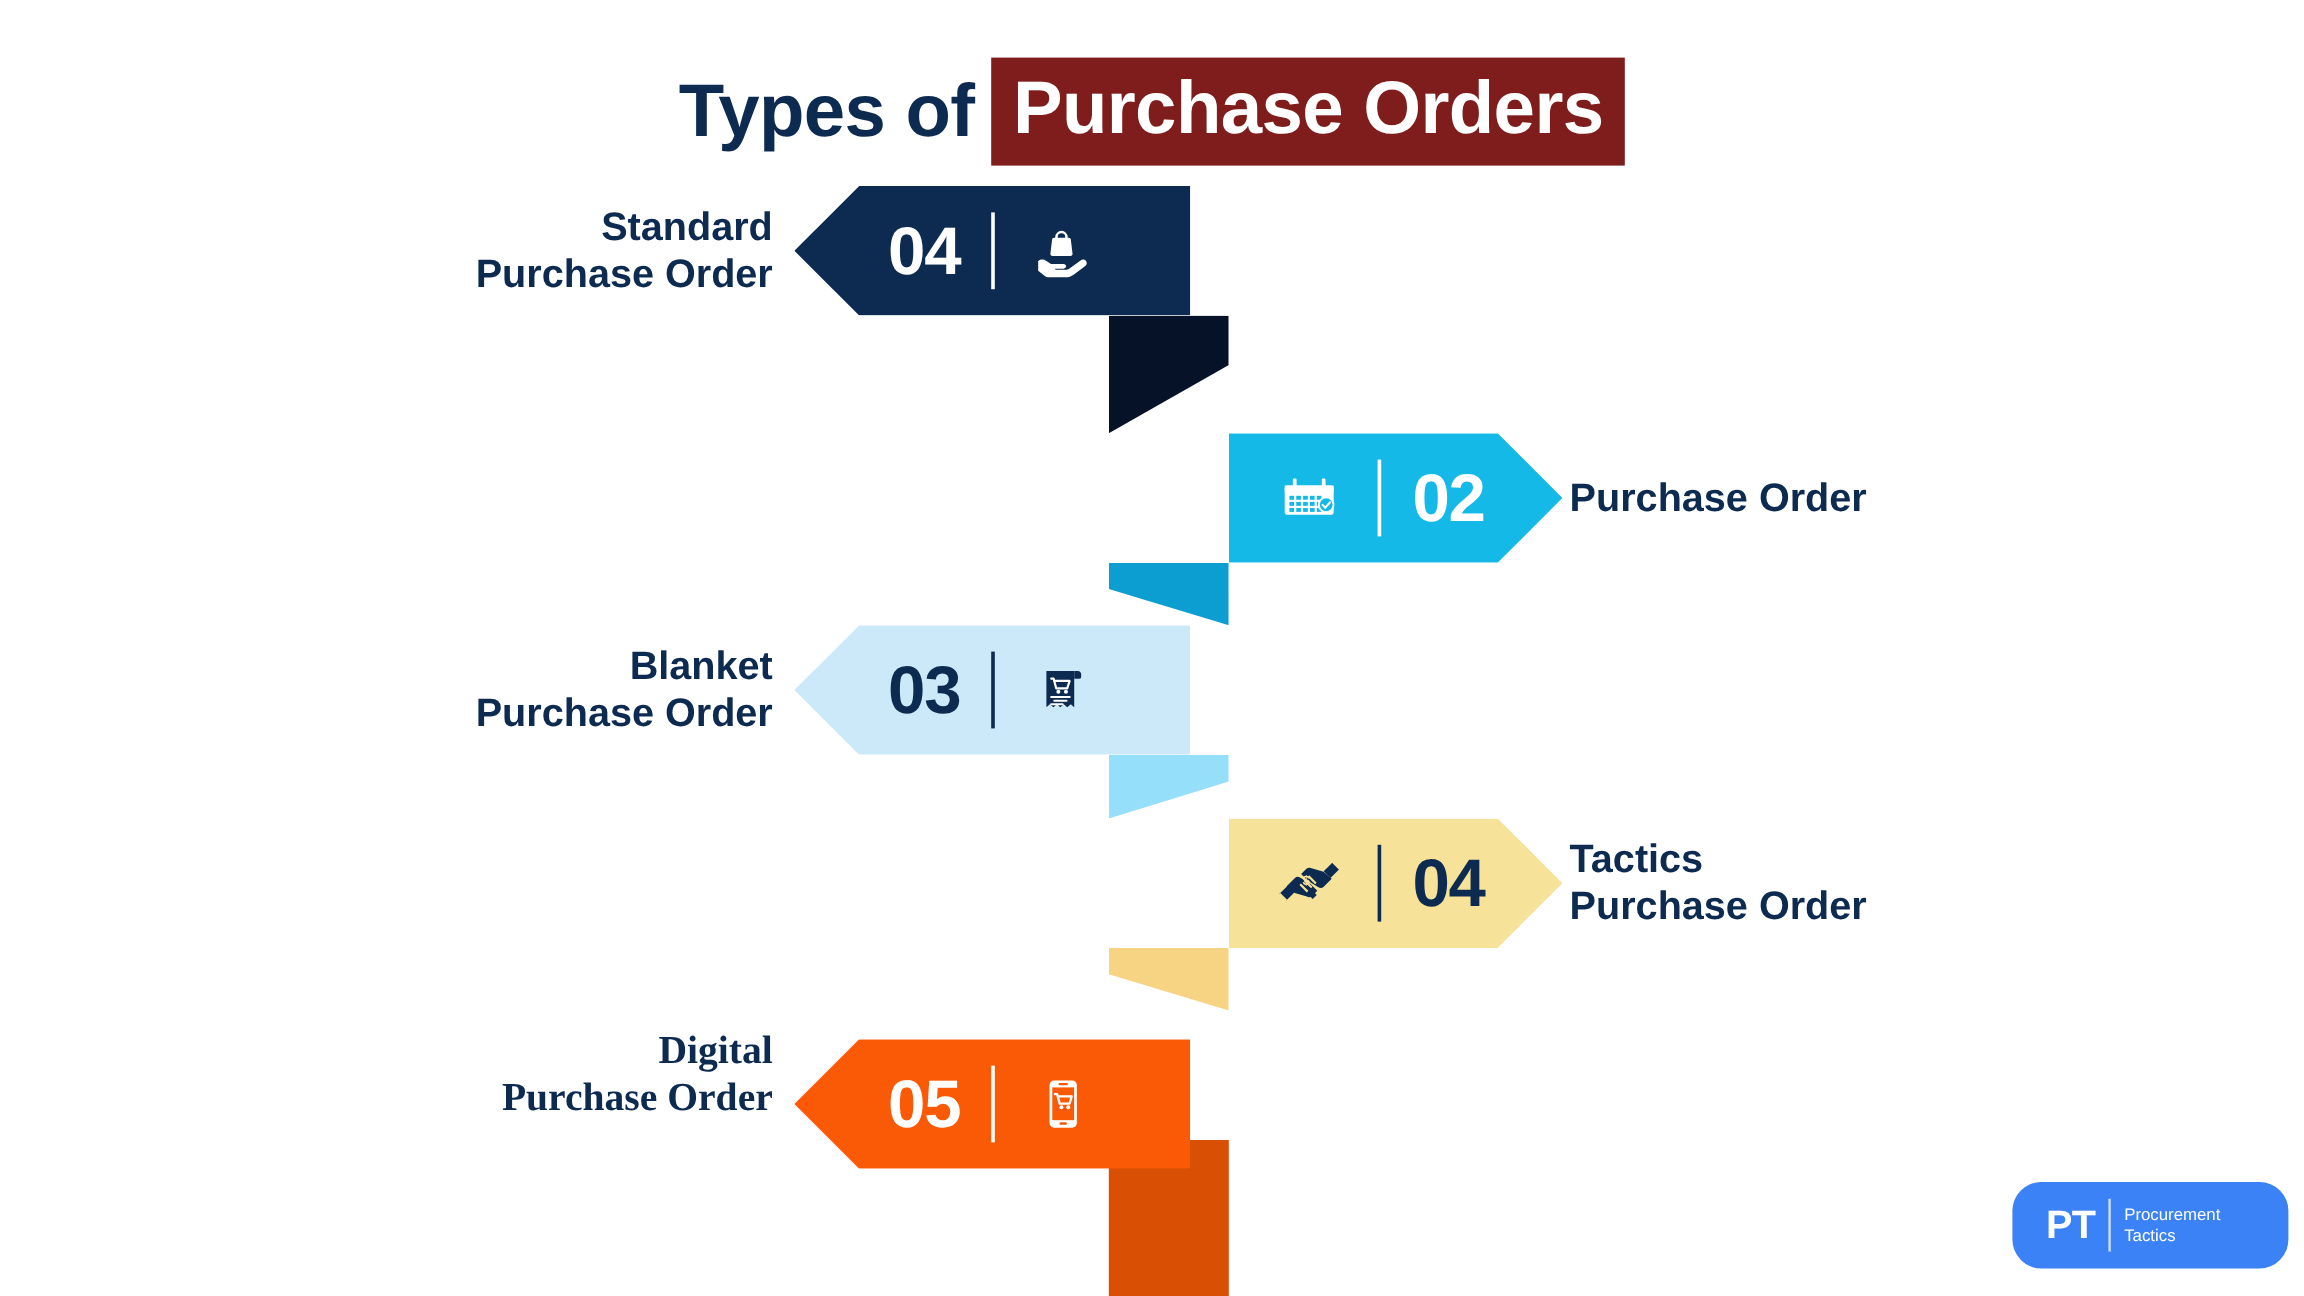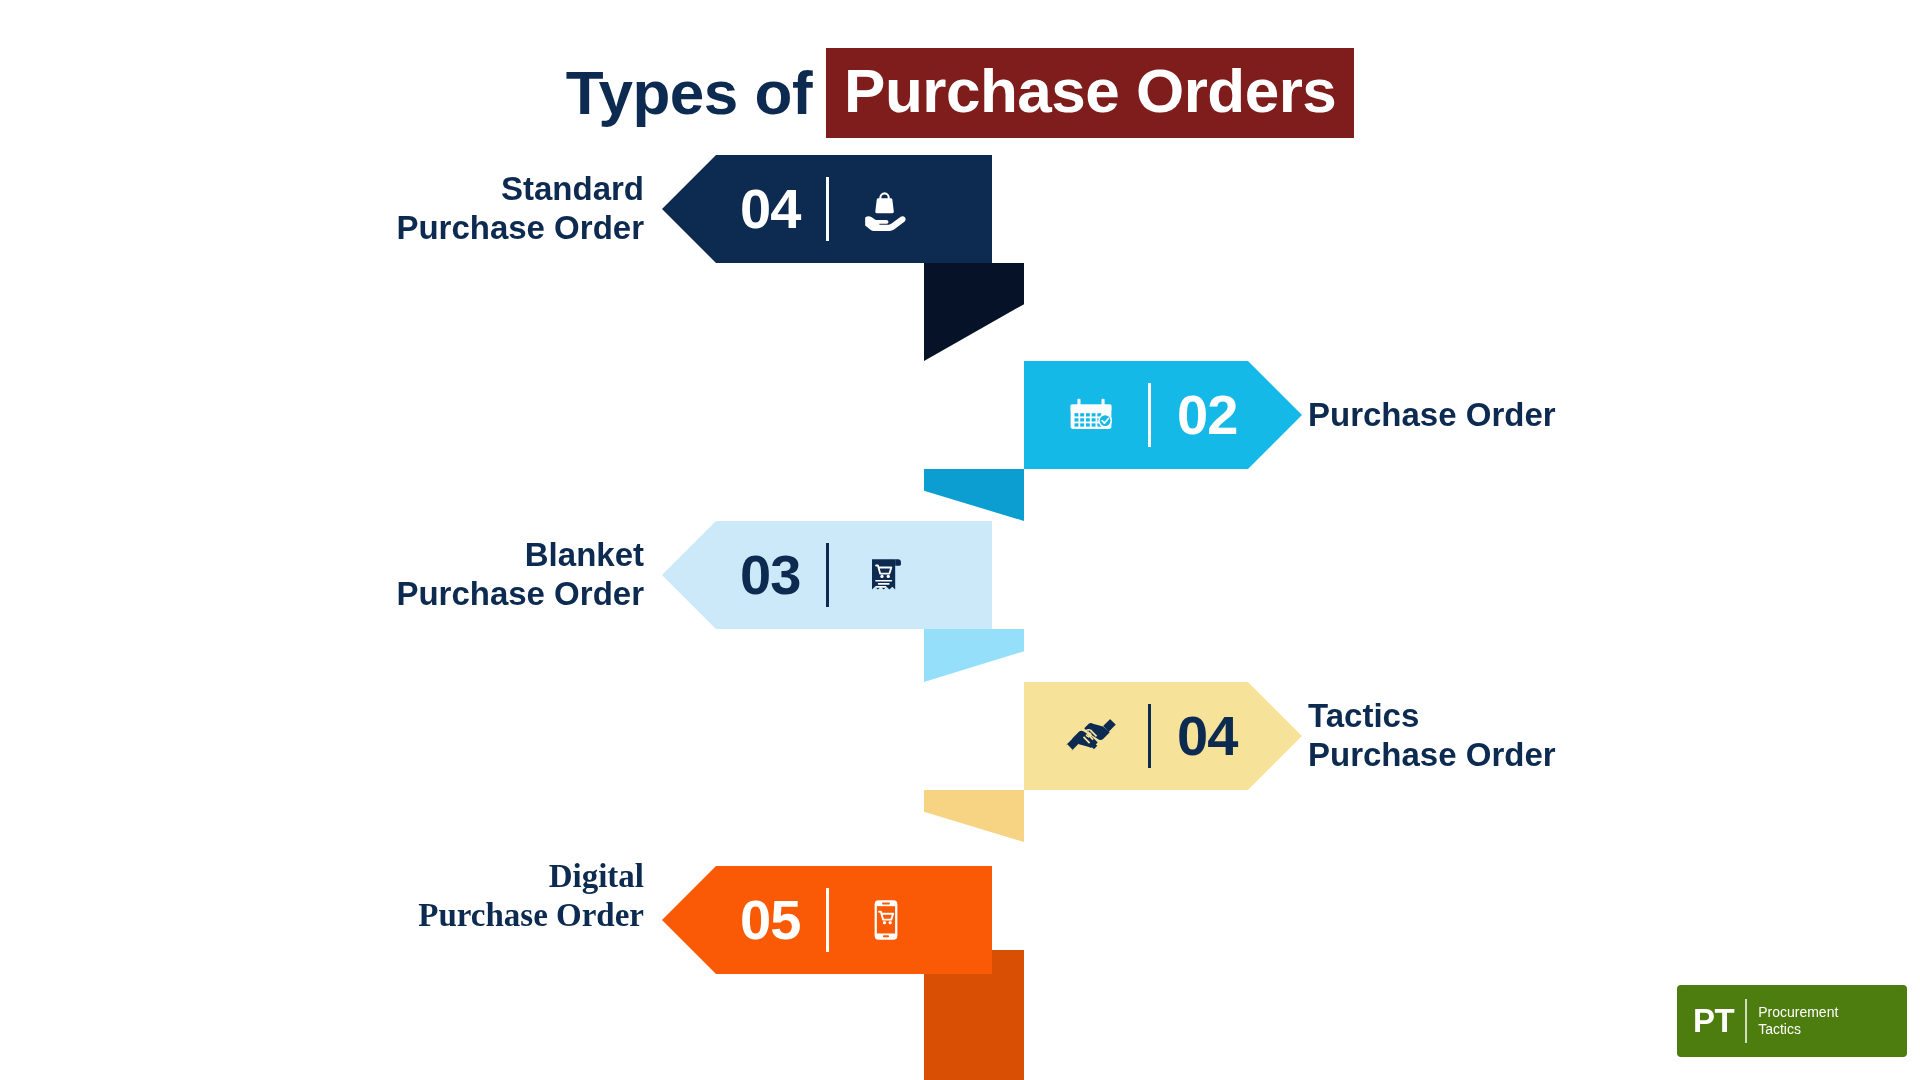--- a/index.html
+++ b/index.html
@@ -111,25 +111,25 @@
   }
   .icon-box svg { display: block; }
 
   
   #logo {
     position: absolute;
     left: 1677px;
     top: 985px;
     width: 230px;
     height: 72px;
-    background: #4d7c0f;
-    border-radius: 4px;
+    background: #3b82f6;
+    border-radius: 24px;
     display: flex;
     align-items: center;
-    padding-left: 16px;
+    padding-left: 28px;
   }
   #logo-pt {
     color: #ffffff;
     font-size: 33px;
     font-weight: bold;
     letter-spacing: -0.5px;
   }
   #logo-rule {
     width: 2px;
     height: 44px;

